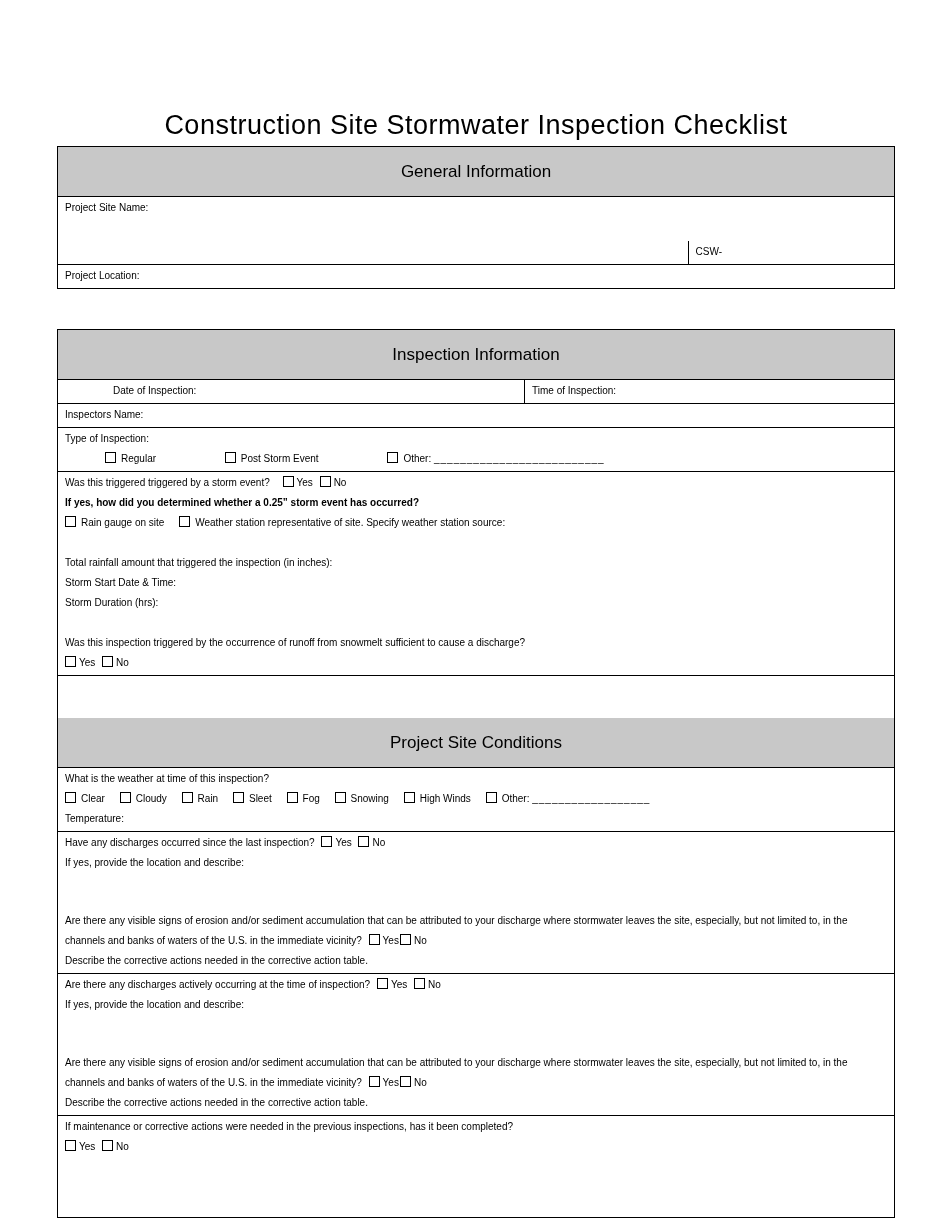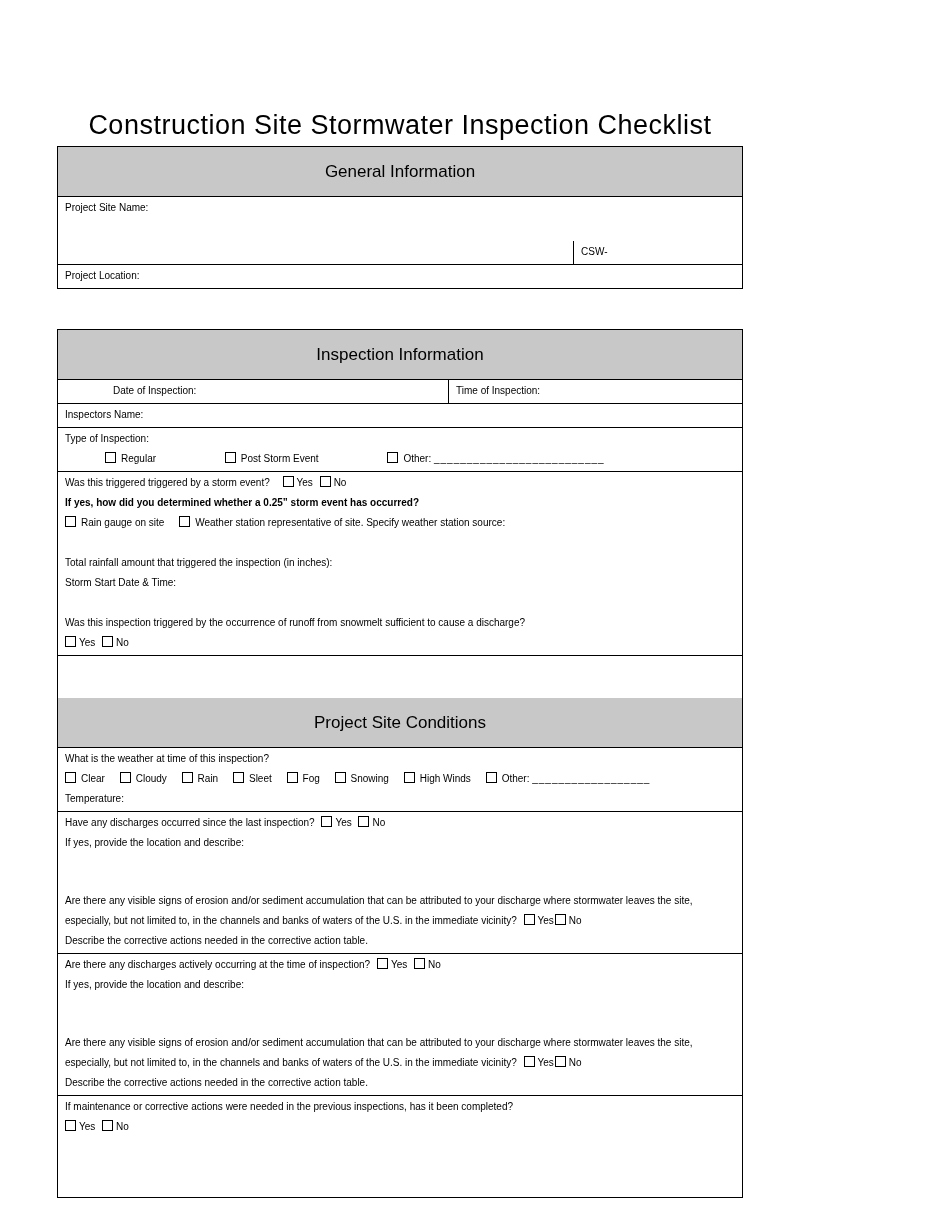--- a/index.html
+++ b/index.html
@@ -2,21 +2,21 @@
 <html style="--header-bg: #c8c8c8;"><head>
 <meta charset="utf-8">
 <style>
   * { box-sizing: border-box; margin: 0; padding: 0; }
   html, body { background: #ffffff; }
   body {
     width: 950px; height: 1230px; position: relative;
     font-family: "Liberation Sans", sans-serif; color: #000;
     -webkit-font-smoothing: antialiased;
   }
-  .page { position: absolute; left: 57px; top: 0; width: 686px; }
+  .page { position: absolute; left: 57px; top: 0; width: 838px; }
   .doc-title {
     margin-top: 110px; margin-bottom: 5px;
     font-size: 27px; font-weight: 400; text-align: center; letter-spacing: 0.5px;
     white-space: nowrap;
   }
   .tbl { border: 1px solid #000; width: 100%; }
   .sec-header {
     background: var(--header-bg, #c8c8c8);
     text-align: center; font-size: 17px; line-height: 21px;
     border-bottom: 1px solid #000; padding: 14px;
@@ -96,20 +96,21 @@
           <span class="yn-tight"><span class="cb"></span><span>No</span></span>
         </div>
         <div class="bold">If yes, how did you determined whether a 0.25” storm event has occurred?</div>
         <div>
           <span class="opt-sm"><span class="cb"></span><span>Rain gauge on site</span></span>
           <span><span class="cb"></span><span>Weather station representative of site. Specify weather station source:</span></span>
         </div>
         <div class="blank-line"></div>
         <div>Total rainfall amount that triggered the inspection (in inches):</div>
         <div>Storm Start Date &amp; Time:</div>
+        <div>Storm Duration (hrs):</div>
         <div class="blank-line"></div>
         <div>Was this inspection triggered by the occurrence of runoff from snowmelt sufficient to cause a discharge?</div>
         <div>
           <span class="yn" style="margin-left:0;"><span class="cb"></span><span>Yes</span></span>
           <span class="yn-tight"><span class="cb"></span><span>No</span></span>
         </div>
       </div>
     </div>
 
     <div class="sec-header" style="border-top:none;margin-top:42px;">Project Site Conditions</div>

